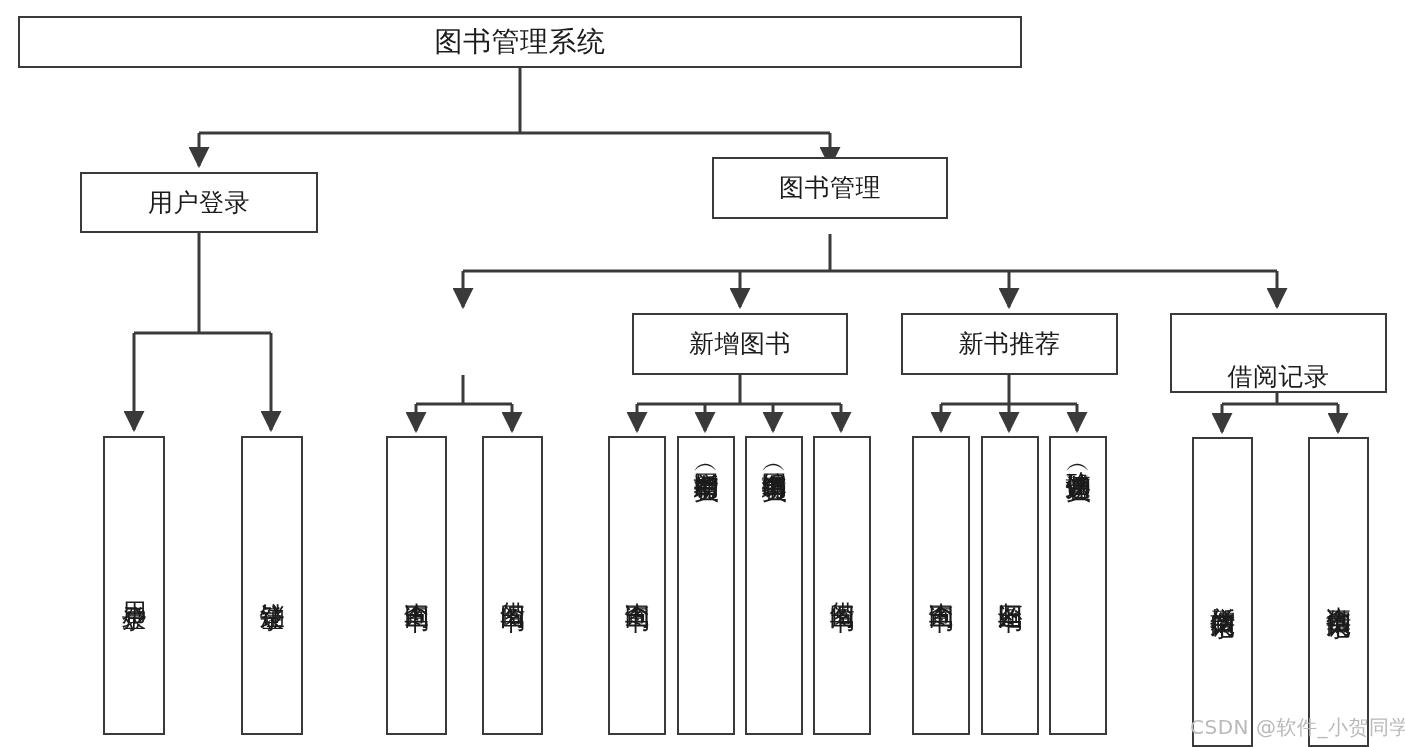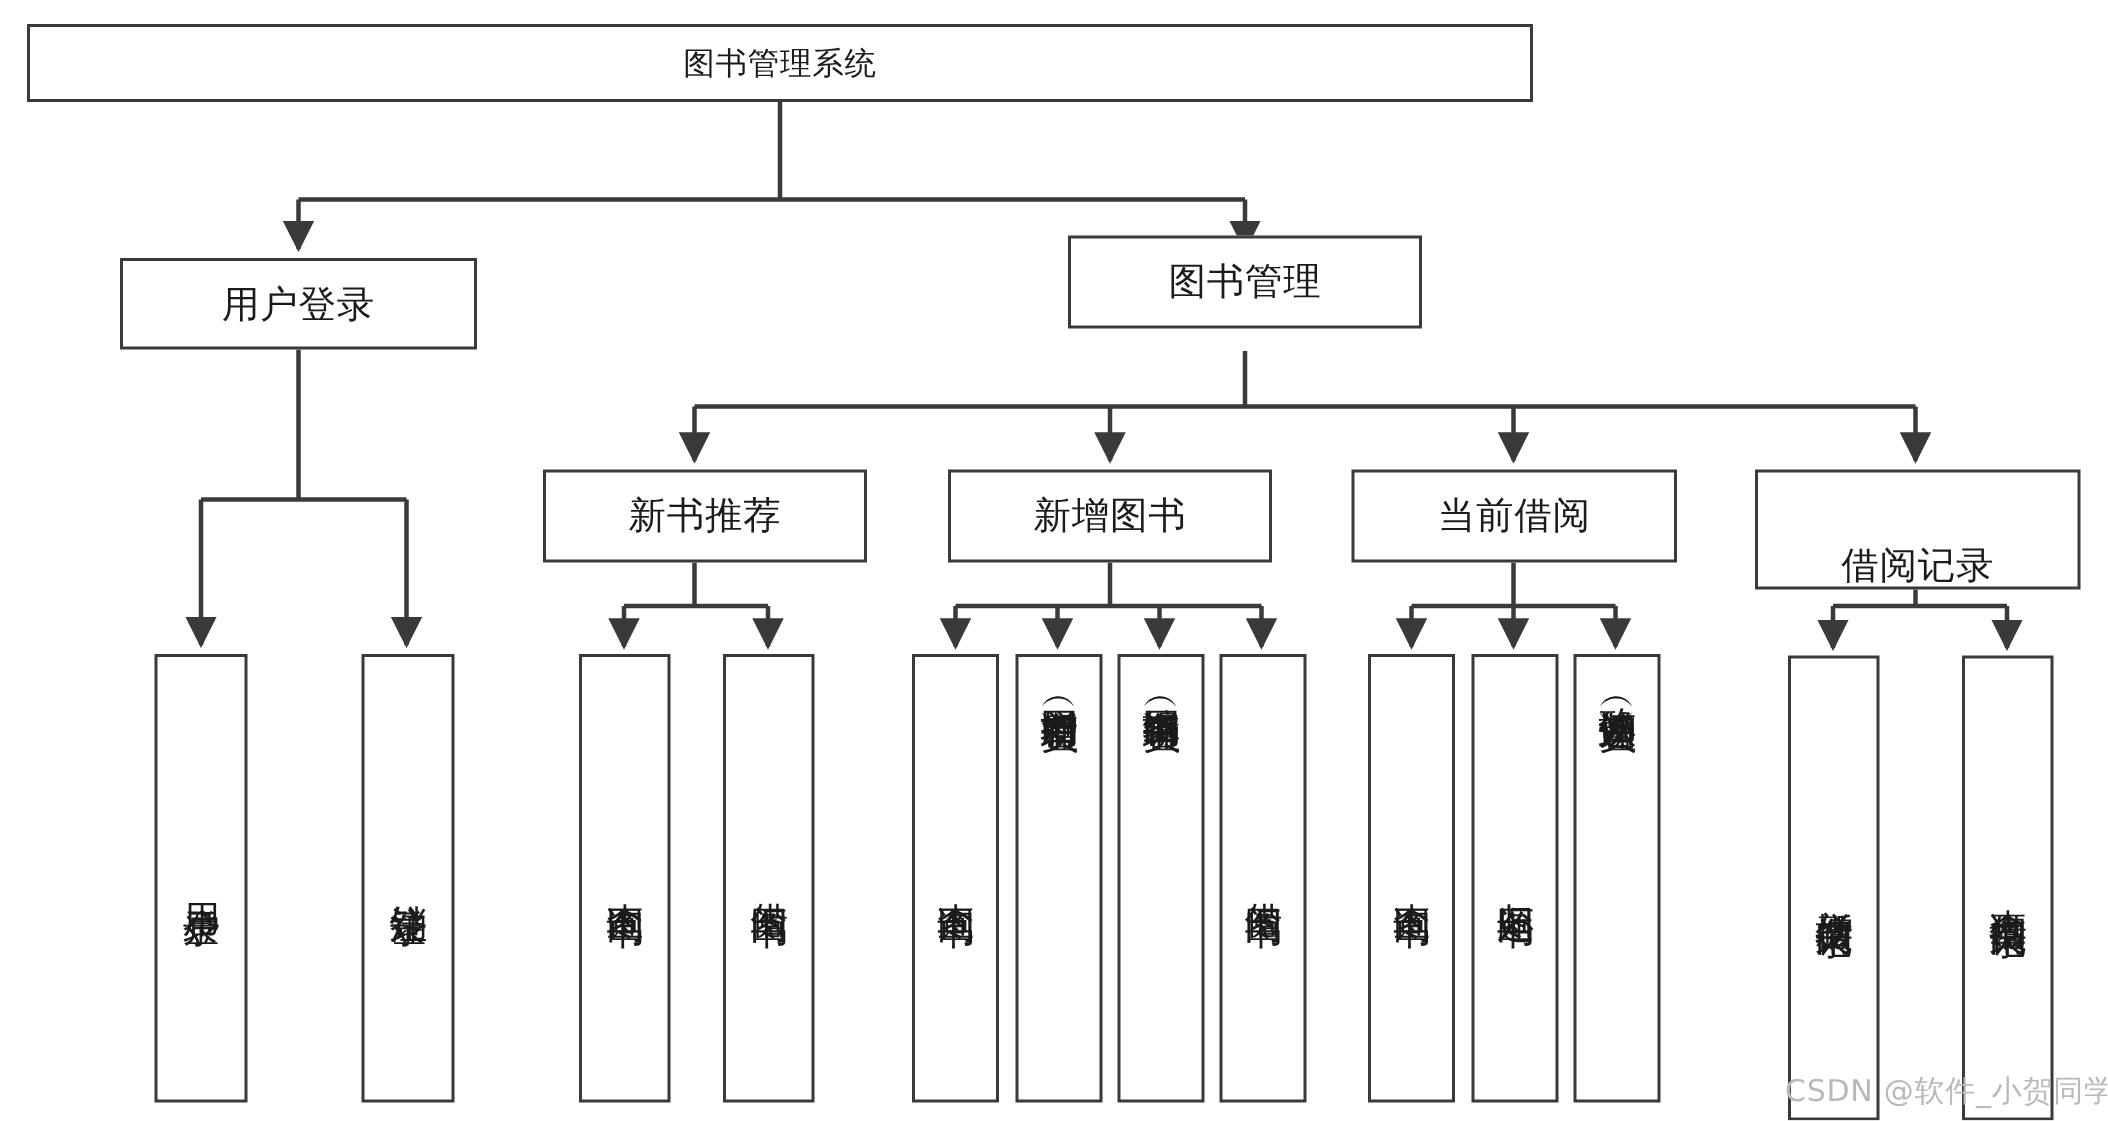--- a/index.html
+++ b/index.html
@@ -42,21 +42,21 @@
     text-align: center;
     line-height: 1.18;
     letter-spacing: 0.5px;
   }
   
   .node.h .label {
     writing-mode: horizontal-tb;
     font-size: 25px;
   }
   .node.root .label {
-    font-size: 21px;
+    font-size: 28px;
   }
   
   .node.v {
     align-items: flex-start;
     padding-top: 14px;
   }
   .node.v .label {
     writing-mode: vertical-rl;
     text-orientation: upright;
     font-size: 25px;
@@ -140,30 +140,27 @@
   </div>
 
   <div class="node h" style="left:80px; top:172px; width:238px; height:61px;">
     <span class="label">用户登录</span>
   </div>
 
   <div class="node h" style="left:712px; top:157px; width:236px; height:62px;">
     <span class="label">图书管理</span>
   </div>
 
-  <div class="node h" style="left:362px; top:313px; width:216px; height:62px;">
-    <span class="label">新书推荐</span>
-  </div>
 
   <div class="node h" style="left:632px; top:313px; width:216px; height:62px;">
     <span class="label">新增图书</span>
   </div>
 
   <div class="node h" style="left:901px; top:313px; width:217px; height:62px;">
-    <span class="label">当前借阅</span>
+    <span class="label">新书推荐</span>
   </div>
 
   <div class="node h" style="left:1170px; top:313px; width:217px; height:80px;align-items:flex-end;">
     <span class="label">借阅记录</span>
   </div>
 
   <div class="node v center" style="left:103px; top:436px; width:62px; height:299px;">
     <span class="label">用户登录</span>
   </div>
 

